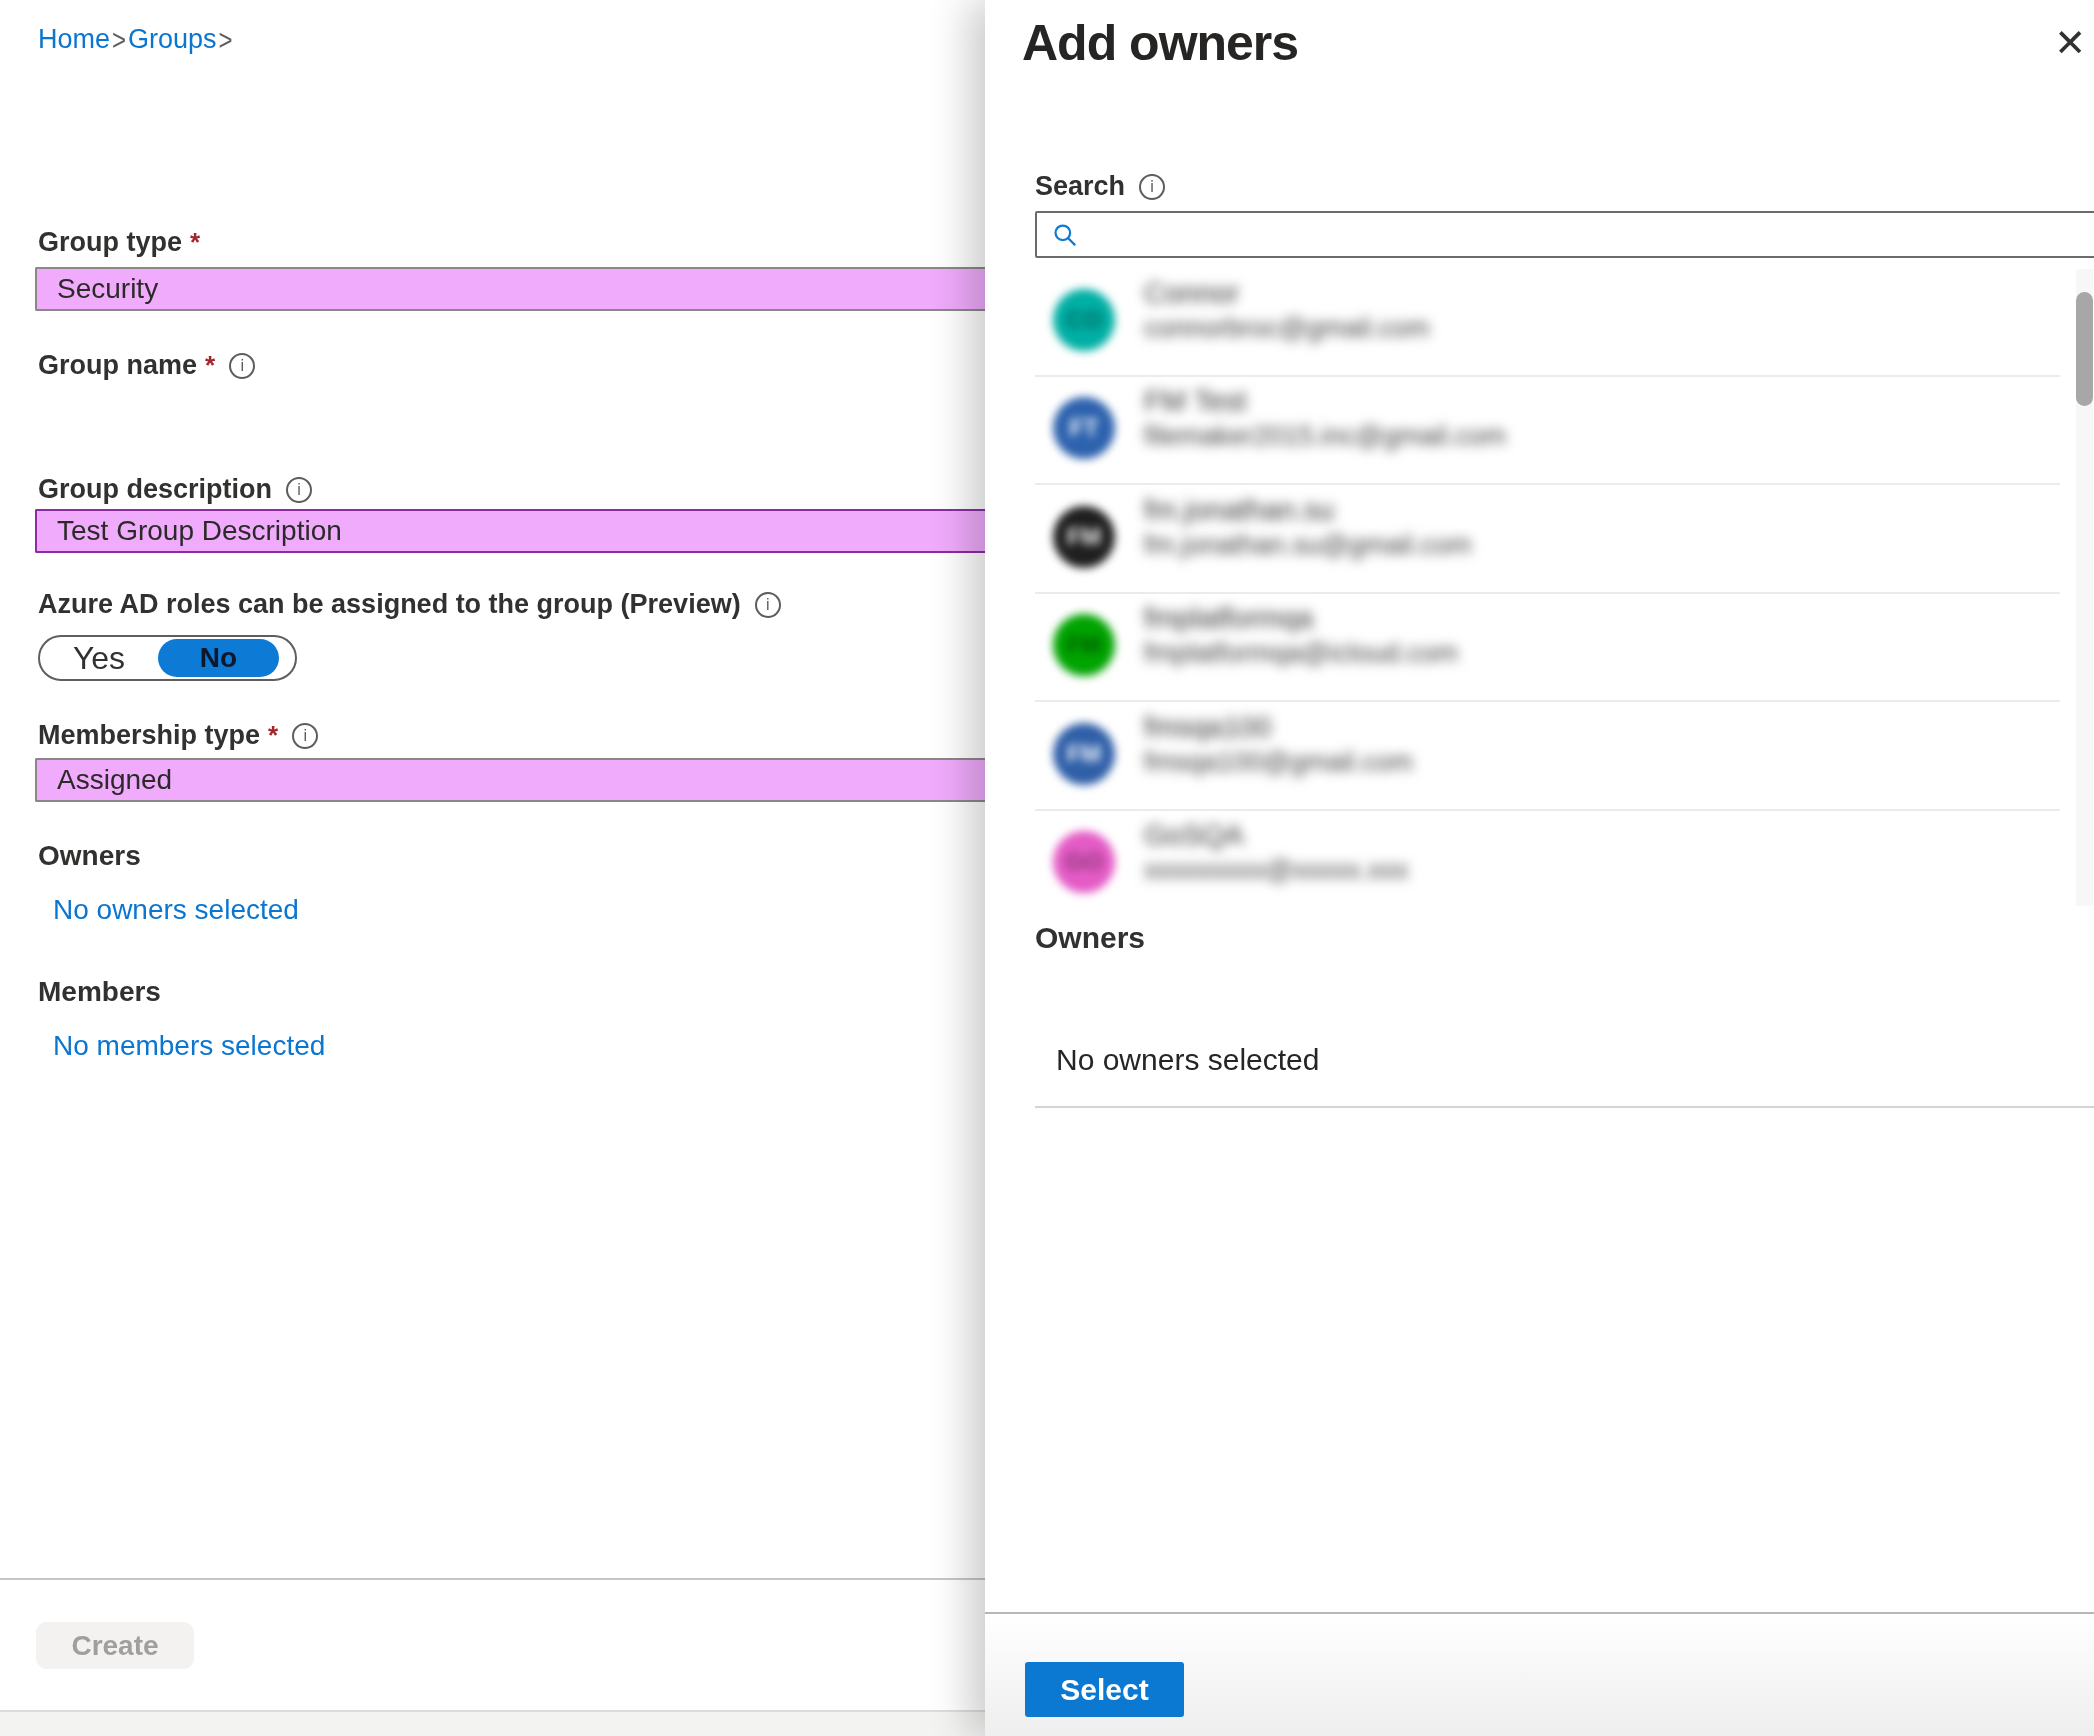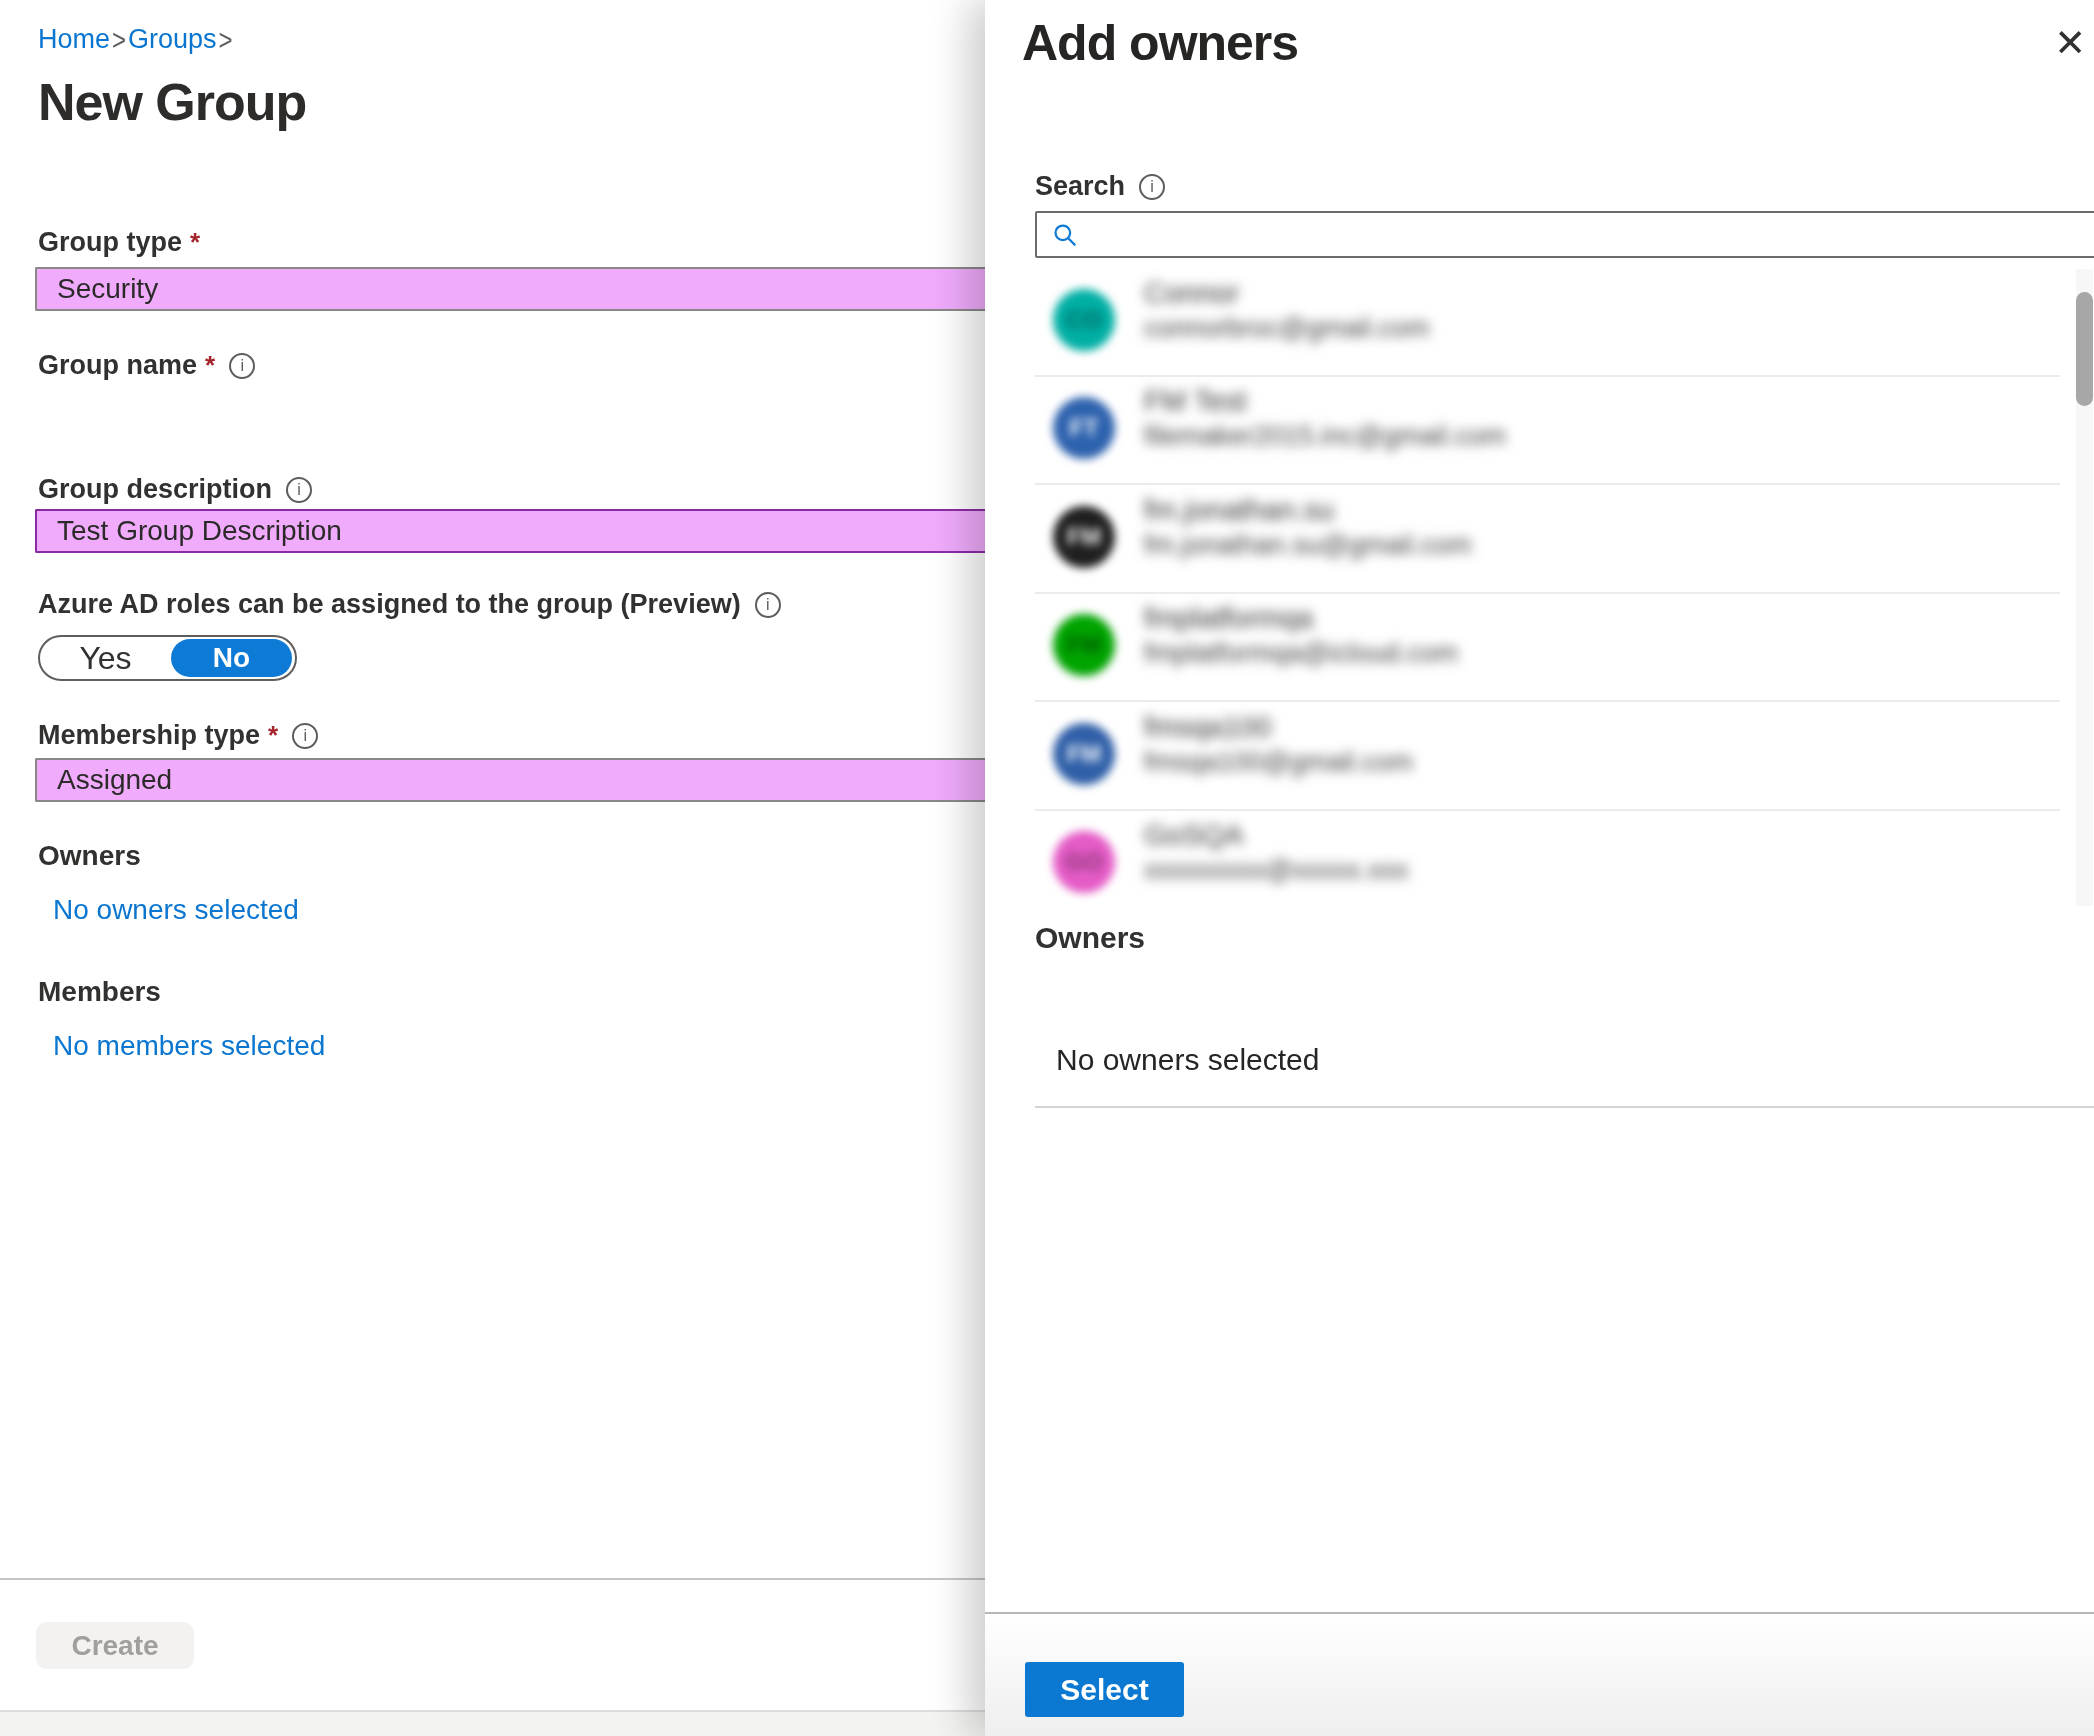--- a/index.html
+++ b/index.html
@@ -18,21 +18,21 @@
   .info{display:inline-block;width:22px;height:22px;border:2px solid #5f5d5b;border-radius:50%;
         font-size:16px;line-height:21px;text-align:center;color:#5f5d5b;margin-left:14px;
         font-weight:400;flex:0 0 auto;}
   .input{left:35px;width:950px;height:44px;border:2px solid #8a8886;border-right:none;border-radius:2px 0 0 2px;
          background:#f0abfc;font-size:28px;color:#2b2a29;display:flex;align-items:center;padding-left:20px;box-sizing:border-box;}
   .input.purple{border-color:#8a2da5;}
 
   .toggle{left:38px;top:635px;width:259px;height:46px;border:2px solid #605e5c;border-radius:25px;
           display:flex;align-items:center;box-sizing:border-box;background:#fff;}
   .toggle-yes{flex:1;text-align:center;font-size:32px;color:#323130;}
-  .toggle-no{width:121px;height:38px;margin-right:3px;background:#0d7ad5;border-radius:20px;color:#ffffff;
+  .toggle-no{width:121px;height:38px;margin-right:16px;background:#0d7ad5;border-radius:20px;color:#0f172a;
              font-size:28px;font-weight:700;display:flex;align-items:center;justify-content:center;}
 
   .section-label{left:38px;font-size:28px;font-weight:700;color:#323130;}
   .link{left:53px;font-size:28px;color:#0b76d0;cursor:pointer;}
 
   .left-divider{left:0;top:1578px;width:985px;height:2px;background:#c8c6c4;}
   .create-btn{left:36px;top:1622px;width:158px;height:47px;background:#f3f2f1;border:none;border-radius:11px;
               font-family:"Liberation Sans",sans-serif;font-size:28px;font-weight:700;color:#a19f9d;}
   .footer-strip{left:0;top:1710px;width:985px;height:26px;background:#f3f3f2;border-top:2px solid #dddcdb;}
 
@@ -75,21 +75,20 @@
 
 <div id="screen">
 
   <div class="abs breadcrumb">
     <span class="crumb">Home</span>
     <span class="crumb-sep">&gt;</span>
     <span class="crumb">Groups</span>
     <span class="crumb-sep">&gt;</span>
   </div>
 
-  <div class="abs page-title">New Group</div>
 
   <div class="abs field-label" style="top:227px;">
     <span>Group type</span>
     <span class="req">*</span>
   </div>
   <div class="abs input" style="top:267px;">
     <span>Security</span>
   </div>
 
   <div class="abs field-label" style="top:350px;">

